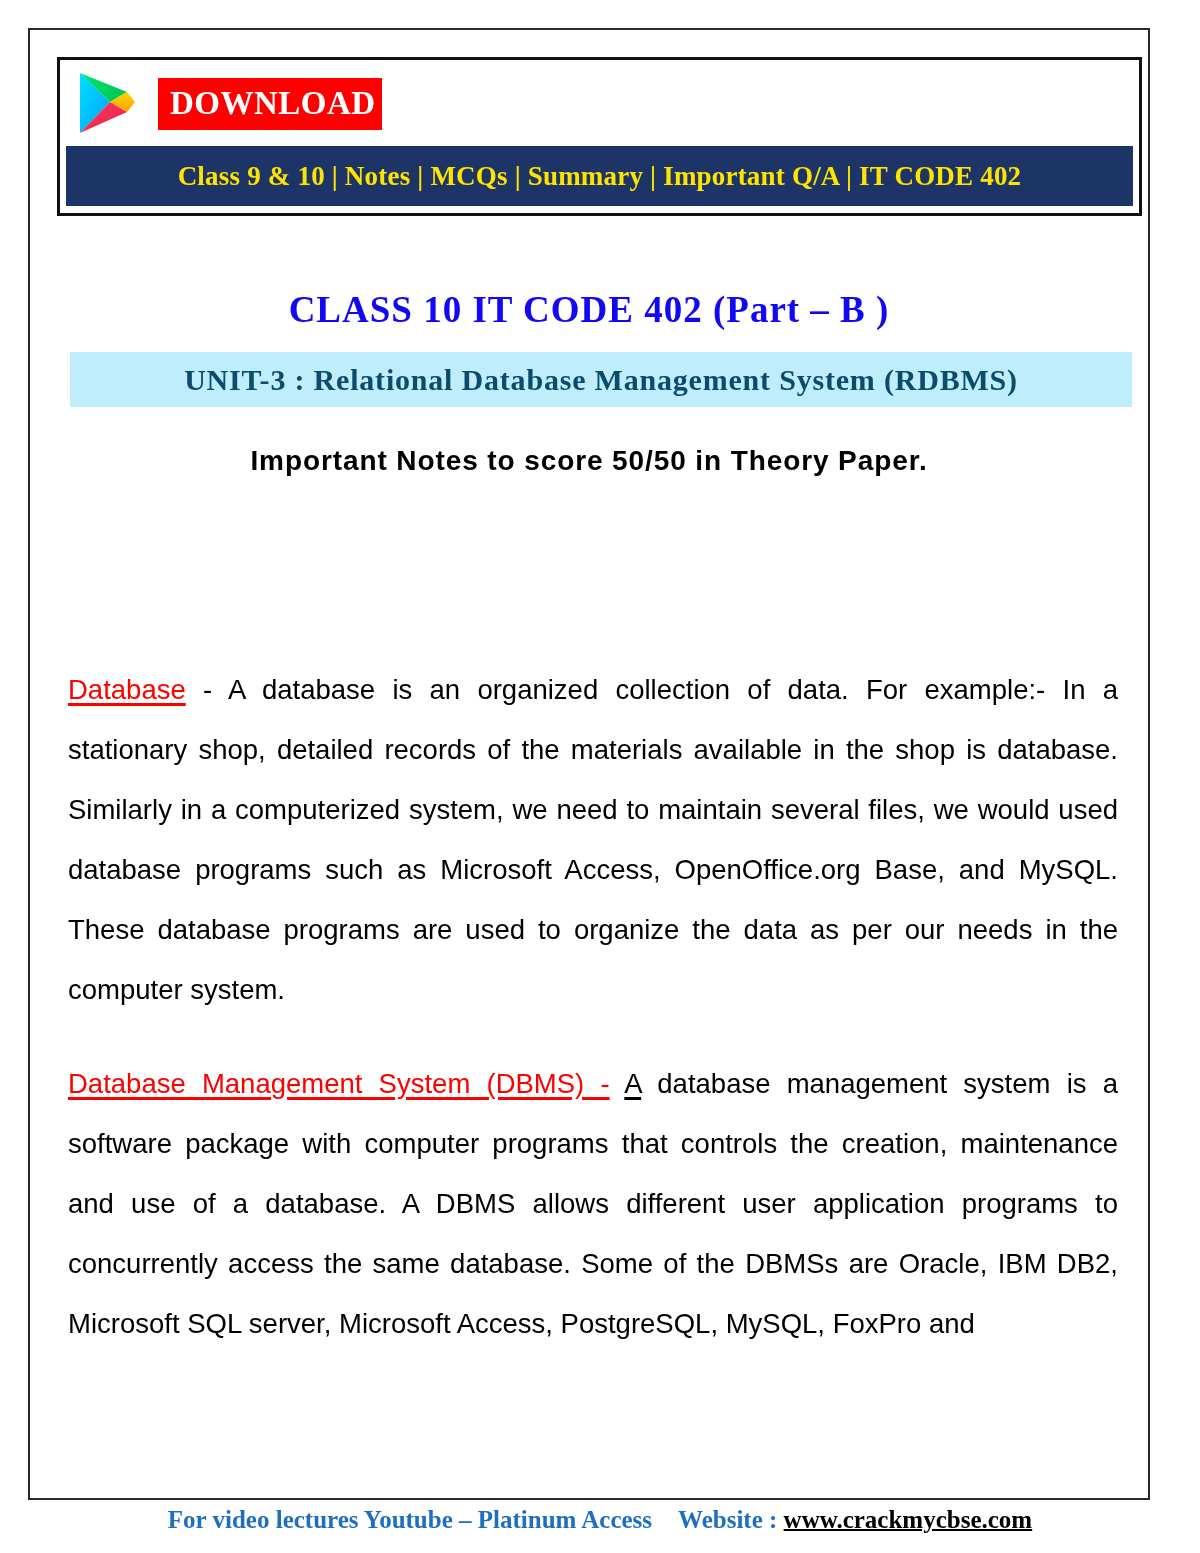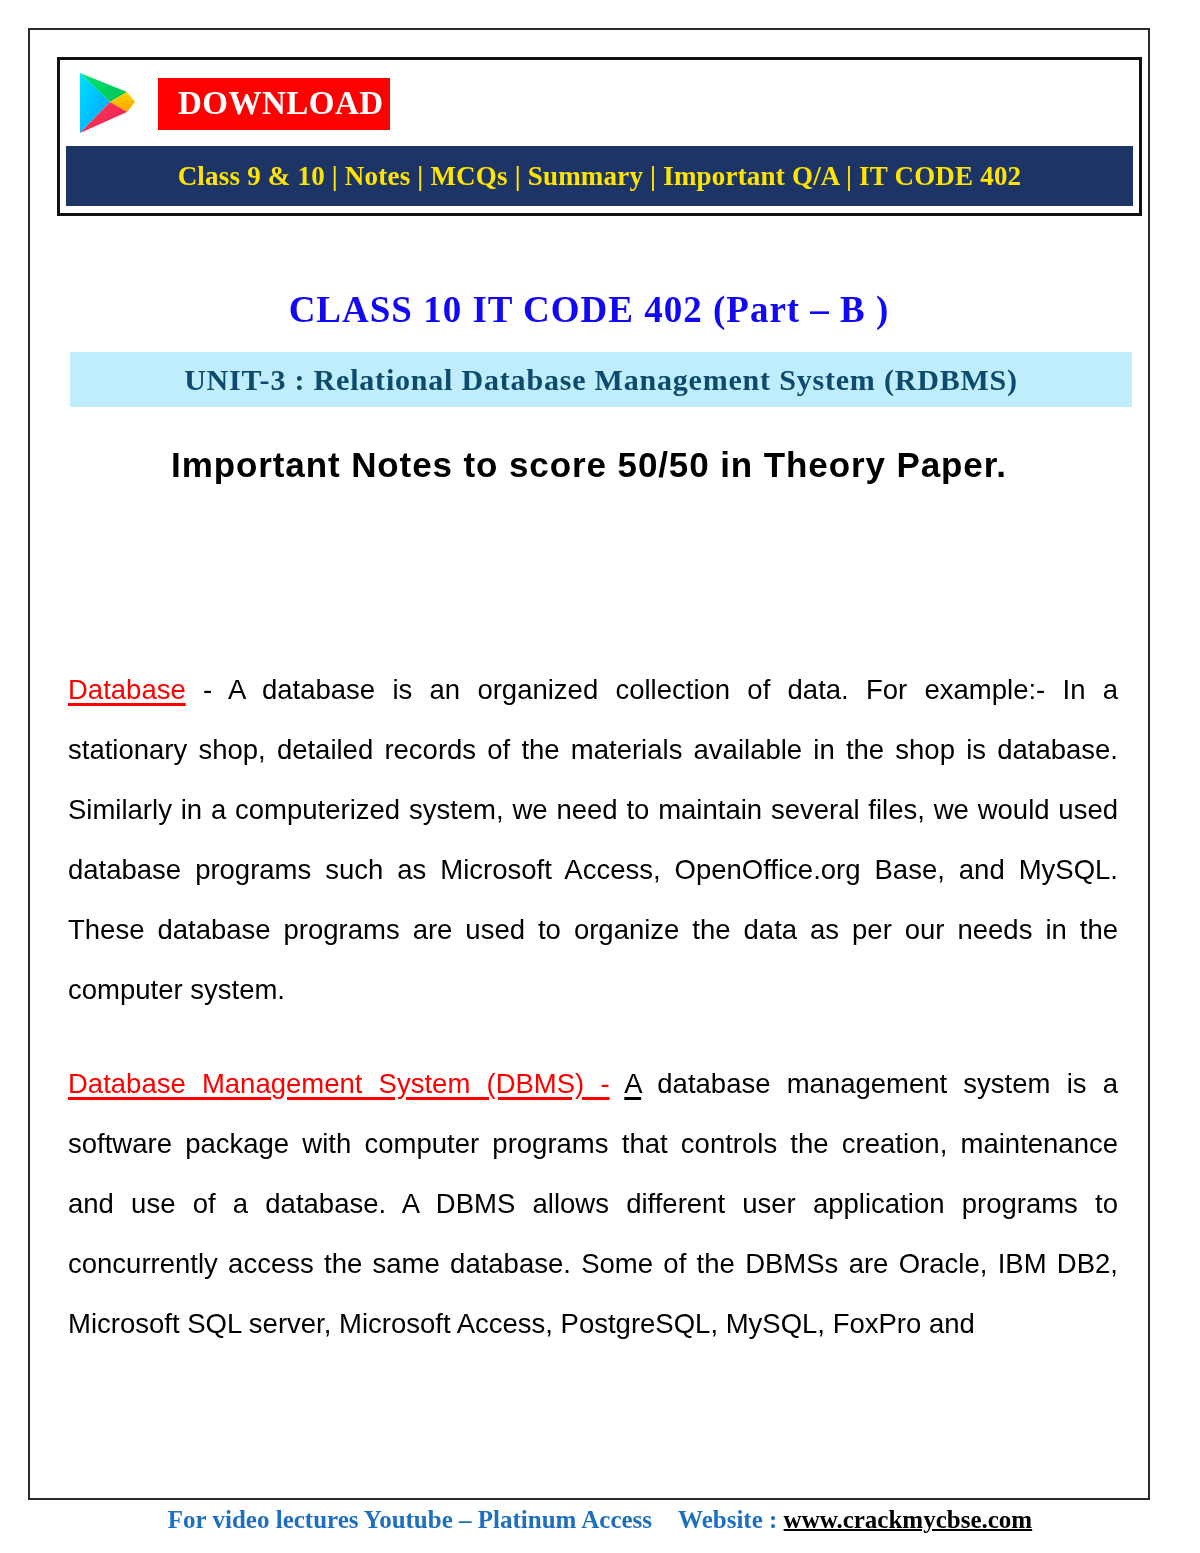--- a/index.html
+++ b/index.html
@@ -55,21 +55,21 @@
   }
 
   #download-badge {
     background: #fe0000;
     color: #ffffff;
     font-family: "Liberation Serif", serif;
     font-weight: bold;
     font-size: 33px;
     letter-spacing: 0.5px;
     line-height: 1;
-    padding: 9px 6px 10px 20px;
+    padding: 9px 6px 10px 12px;
     display: inline-block;
   }
 
   #app-title {
     color: #fe0000;
     font-family: "Liberation Serif", serif;
     font-weight: bold;
     font-size: 47px;
     line-height: 1;
     letter-spacing: 0.5px;
@@ -136,21 +136,21 @@
   
   #subtitle {
     position: absolute;
     left: 0;
     right: 0;
     top: 415px;
     text-align: center;
     color: #000000;
     font-family: "Liberation Sans", sans-serif;
     font-weight: bold;
-    font-size: 35px;
+    font-size: 28px;
     letter-spacing: 0.9px;
     white-space: nowrap;
   }
 
   
   #body-content {
     position: absolute;
     left: 38px;   
     top: 630px;
     width: 1050px; 

